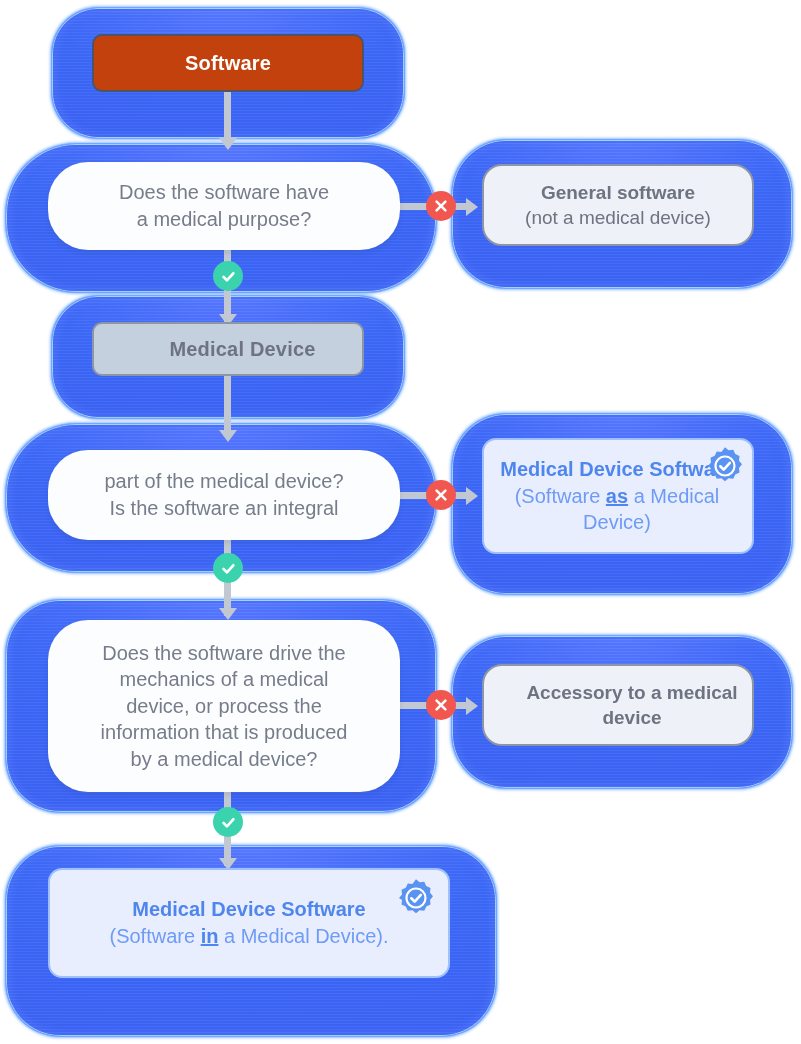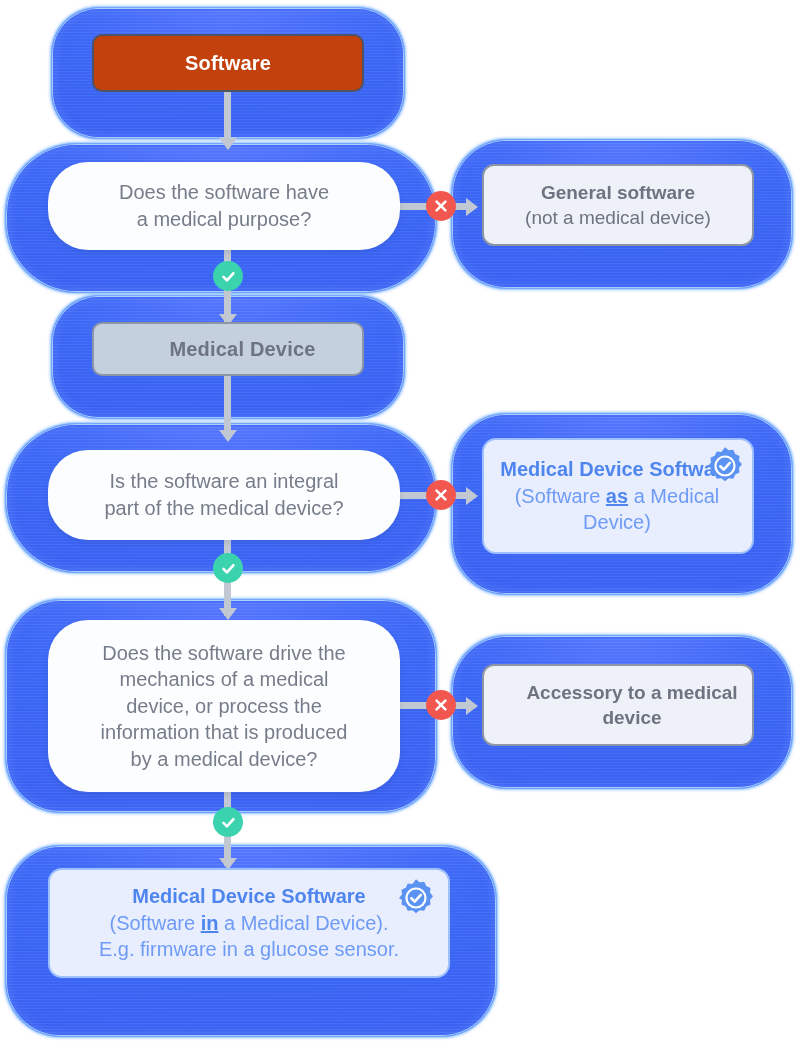--- a/index.html
+++ b/index.html
@@ -89,21 +89,21 @@
   .node.question{
     background:#fcfdff;
     border-radius:40px;
     color:#767d8a;
     font-size:20px;
     box-shadow:0 3px 5px rgba(40,60,110,.13);
   }
   .node.result{
     background:#eef1f7;
     border:2px solid #8d96a6;
-    border-radius:12px;
+    border-radius:20px;
     color:#6d7380;
     font-size:19px;
   }
   .node.outcome{
     background:#e9eeff;
     border:2px solid #9fc0ff;
     border-radius:14px;
     color:#6e9bf5;
     font-size:20px;
     padding:10px 16px;
@@ -216,22 +216,22 @@
       <div>(not a medical device)</div>
     </div>
   </div>
 
   <div class="node gray" style="left:92px;top:322px;width:272px;height:54px;padding-left:29px;">
     <div class="txt">Medical Device</div>
   </div>
 
   <div class="node question" style="left:48px;top:450px;width:352px;height:90px;">
     <div class="txt">
+      <div>part of the medical device?</div>
       <div>Is the software an integral</div>
-      <div>part of the medical device?</div>
     </div>
   </div>
 
   <div class="node outcome" style="left:482px;top:438px;width:272px;height:116px;">
     <div class="txt" style="padding-right:2px;">
       <span style="font-weight:bold;color:#4f86ee;">Medical Device Software</span>
       <span>(Software</span>
       <u>as</u>
       <span>a Medical Device)</span>
     </div>
@@ -262,21 +262,20 @@
   </div>
 
   <div class="node outcome" style="left:48px;top:868px;width:402px;height:110px;">
     <div class="txt">
       <div style="font-weight:bold;color:#4f86ee;">Medical Device Software</div>
       <div>
         <span>(Software</span>
         <u>in</u>
         <span>a Medical Device).</span>
       </div>
-      <div>E.g. firmware in a glucose sensor.</div>
     </div>
   </div>
   <div class="badge-icon" style="left:396px;top:878px;">
     <svg viewBox="0 0 48 48" xmlns="http://www.w3.org/2000/svg">
       <path fill="#5b93f2" d="M24 1.6l4.3 3.6 5.6-.6 2.4 5.1 5.1 2.4-.6 5.6 3.6 4.3-3.6 4.3.6 5.6-5.1 2.4-2.4 5.1-5.6-.6L24 42.4l-4.3-3.6-5.6.6-2.4-5.1-5.1-2.4.6-5.6L3.6 24l3.6-4.3-.6-5.6 5.1-2.4 2.4-5.1 5.6.6z"></path>
       <circle cx="24" cy="24" r="11.4" fill="none" stroke="#ffffff" stroke-width="2.6"></circle>
       <path d="M18.4 24.3l4 4 7.4-8.1" fill="none" stroke="#ffffff" stroke-width="3.1" stroke-linecap="round" stroke-linejoin="round"></path>
     </svg>
   </div>
 

